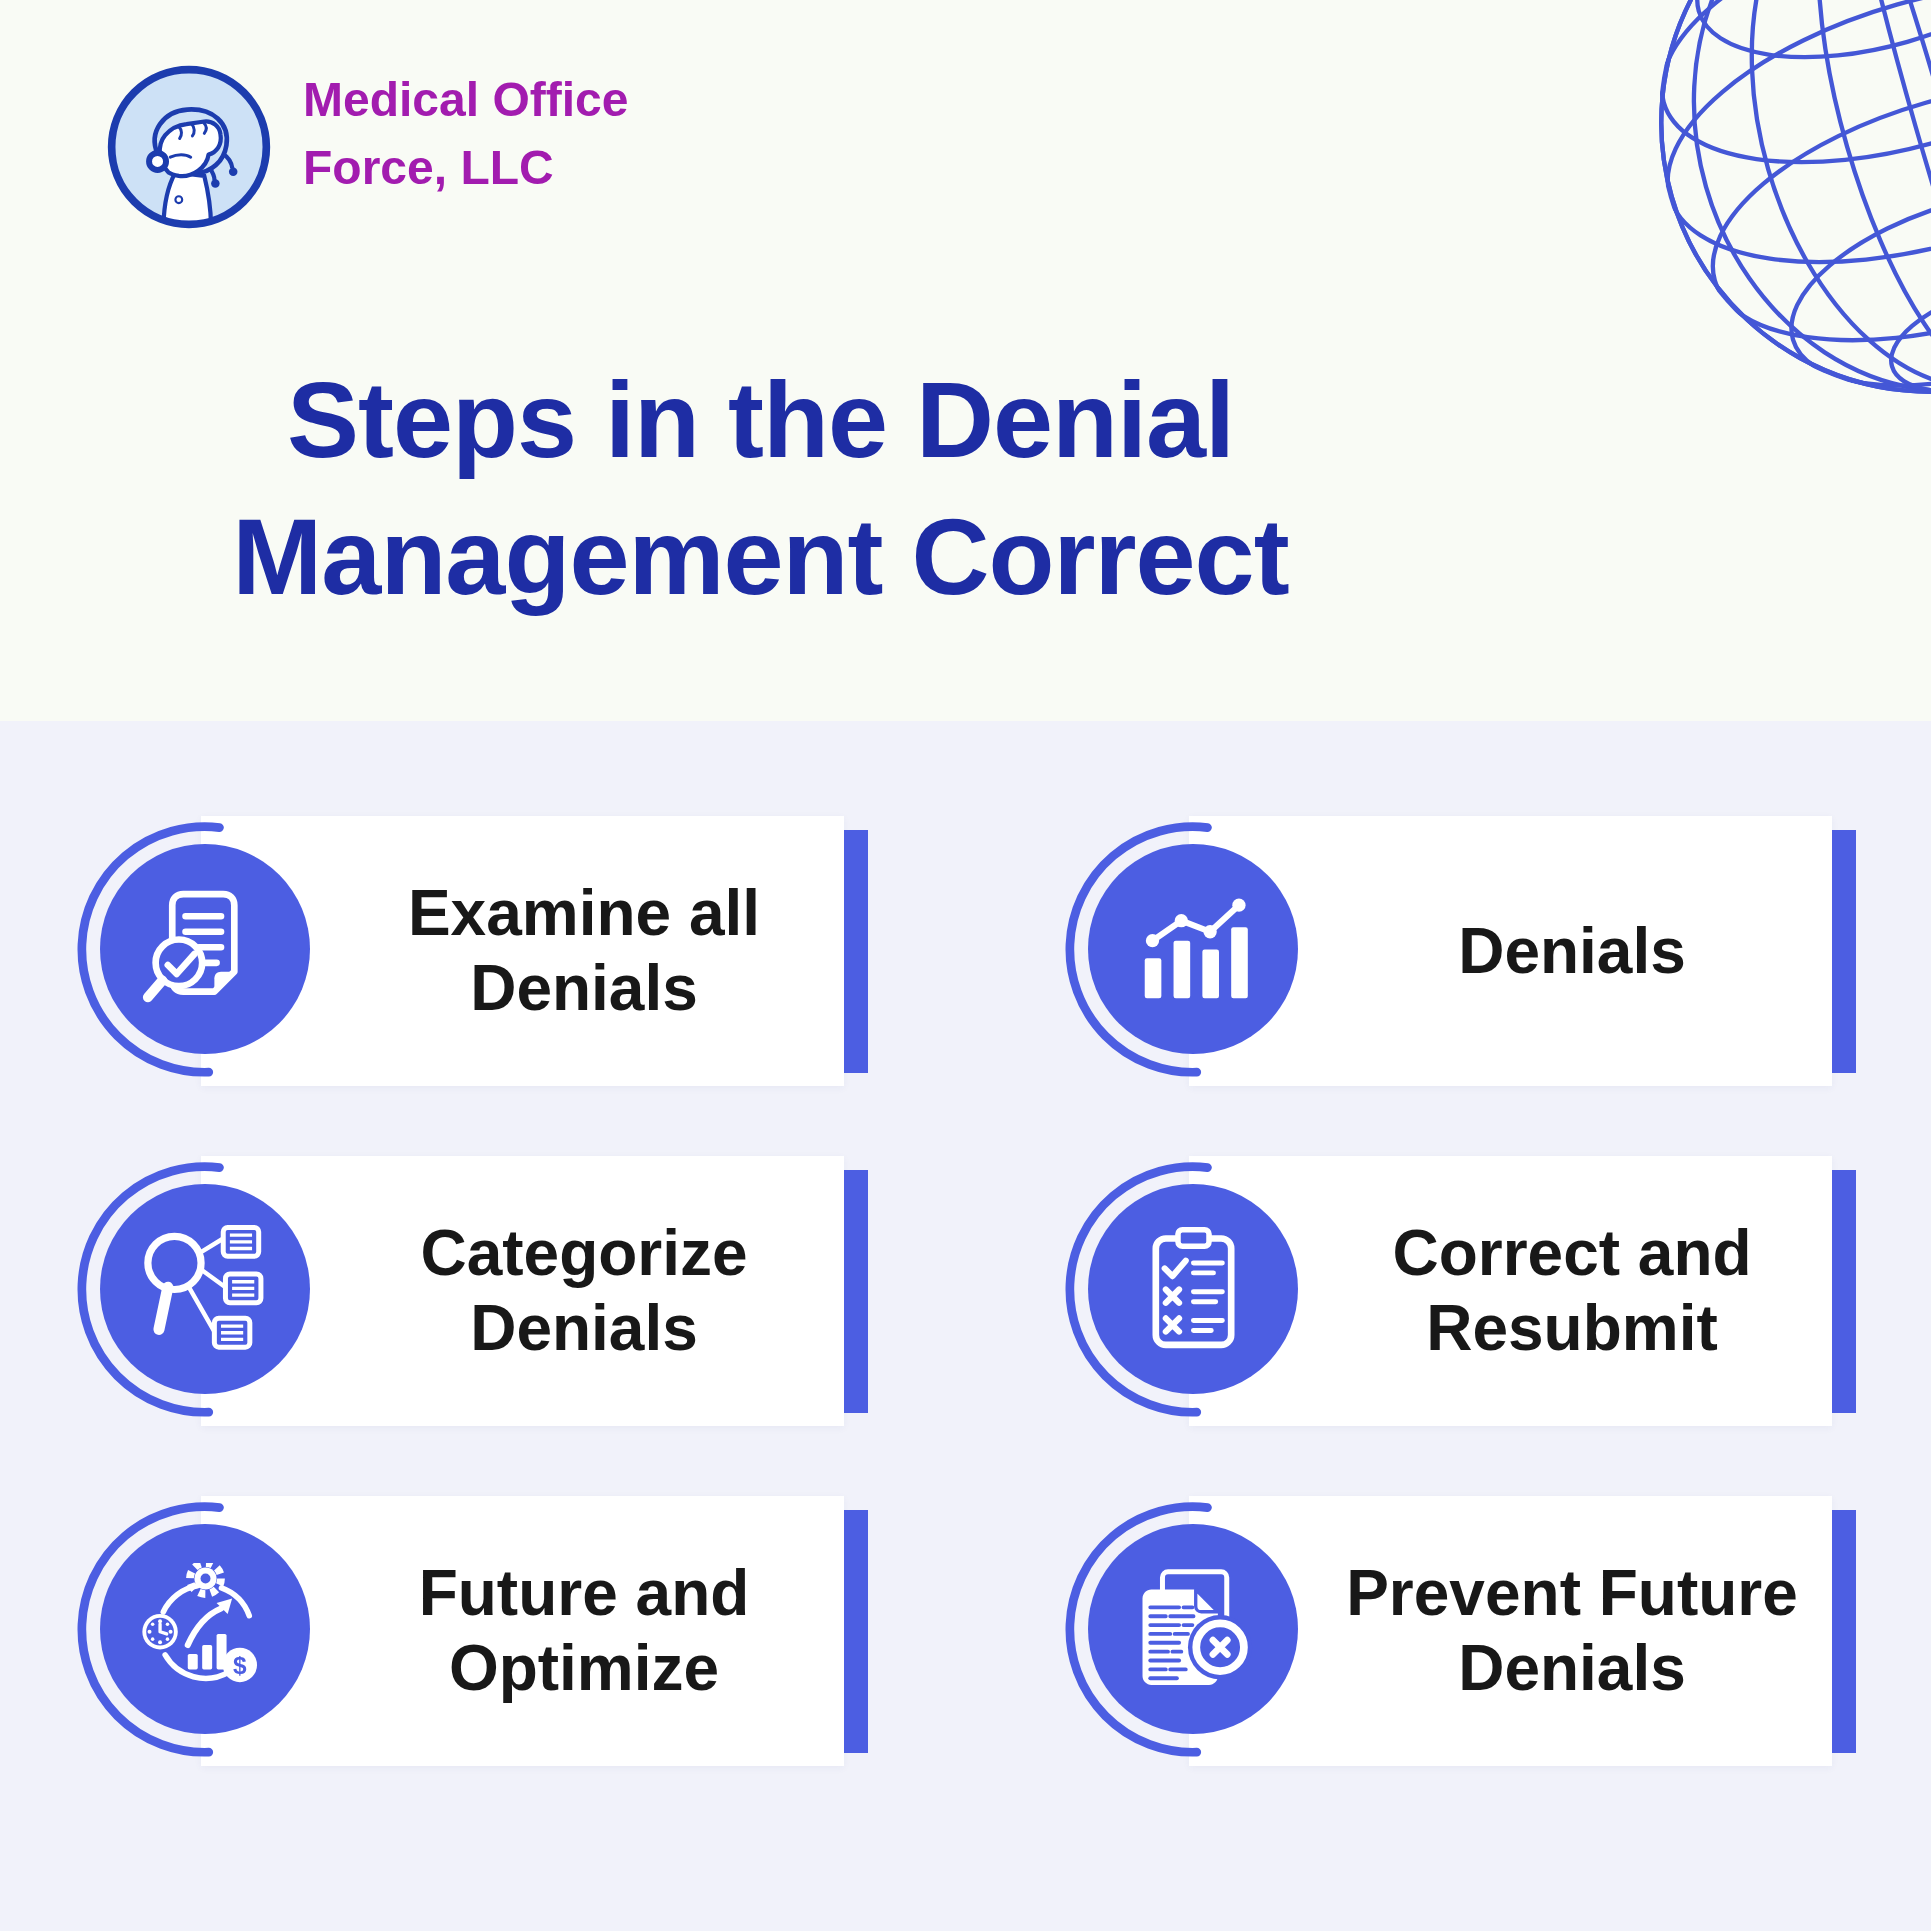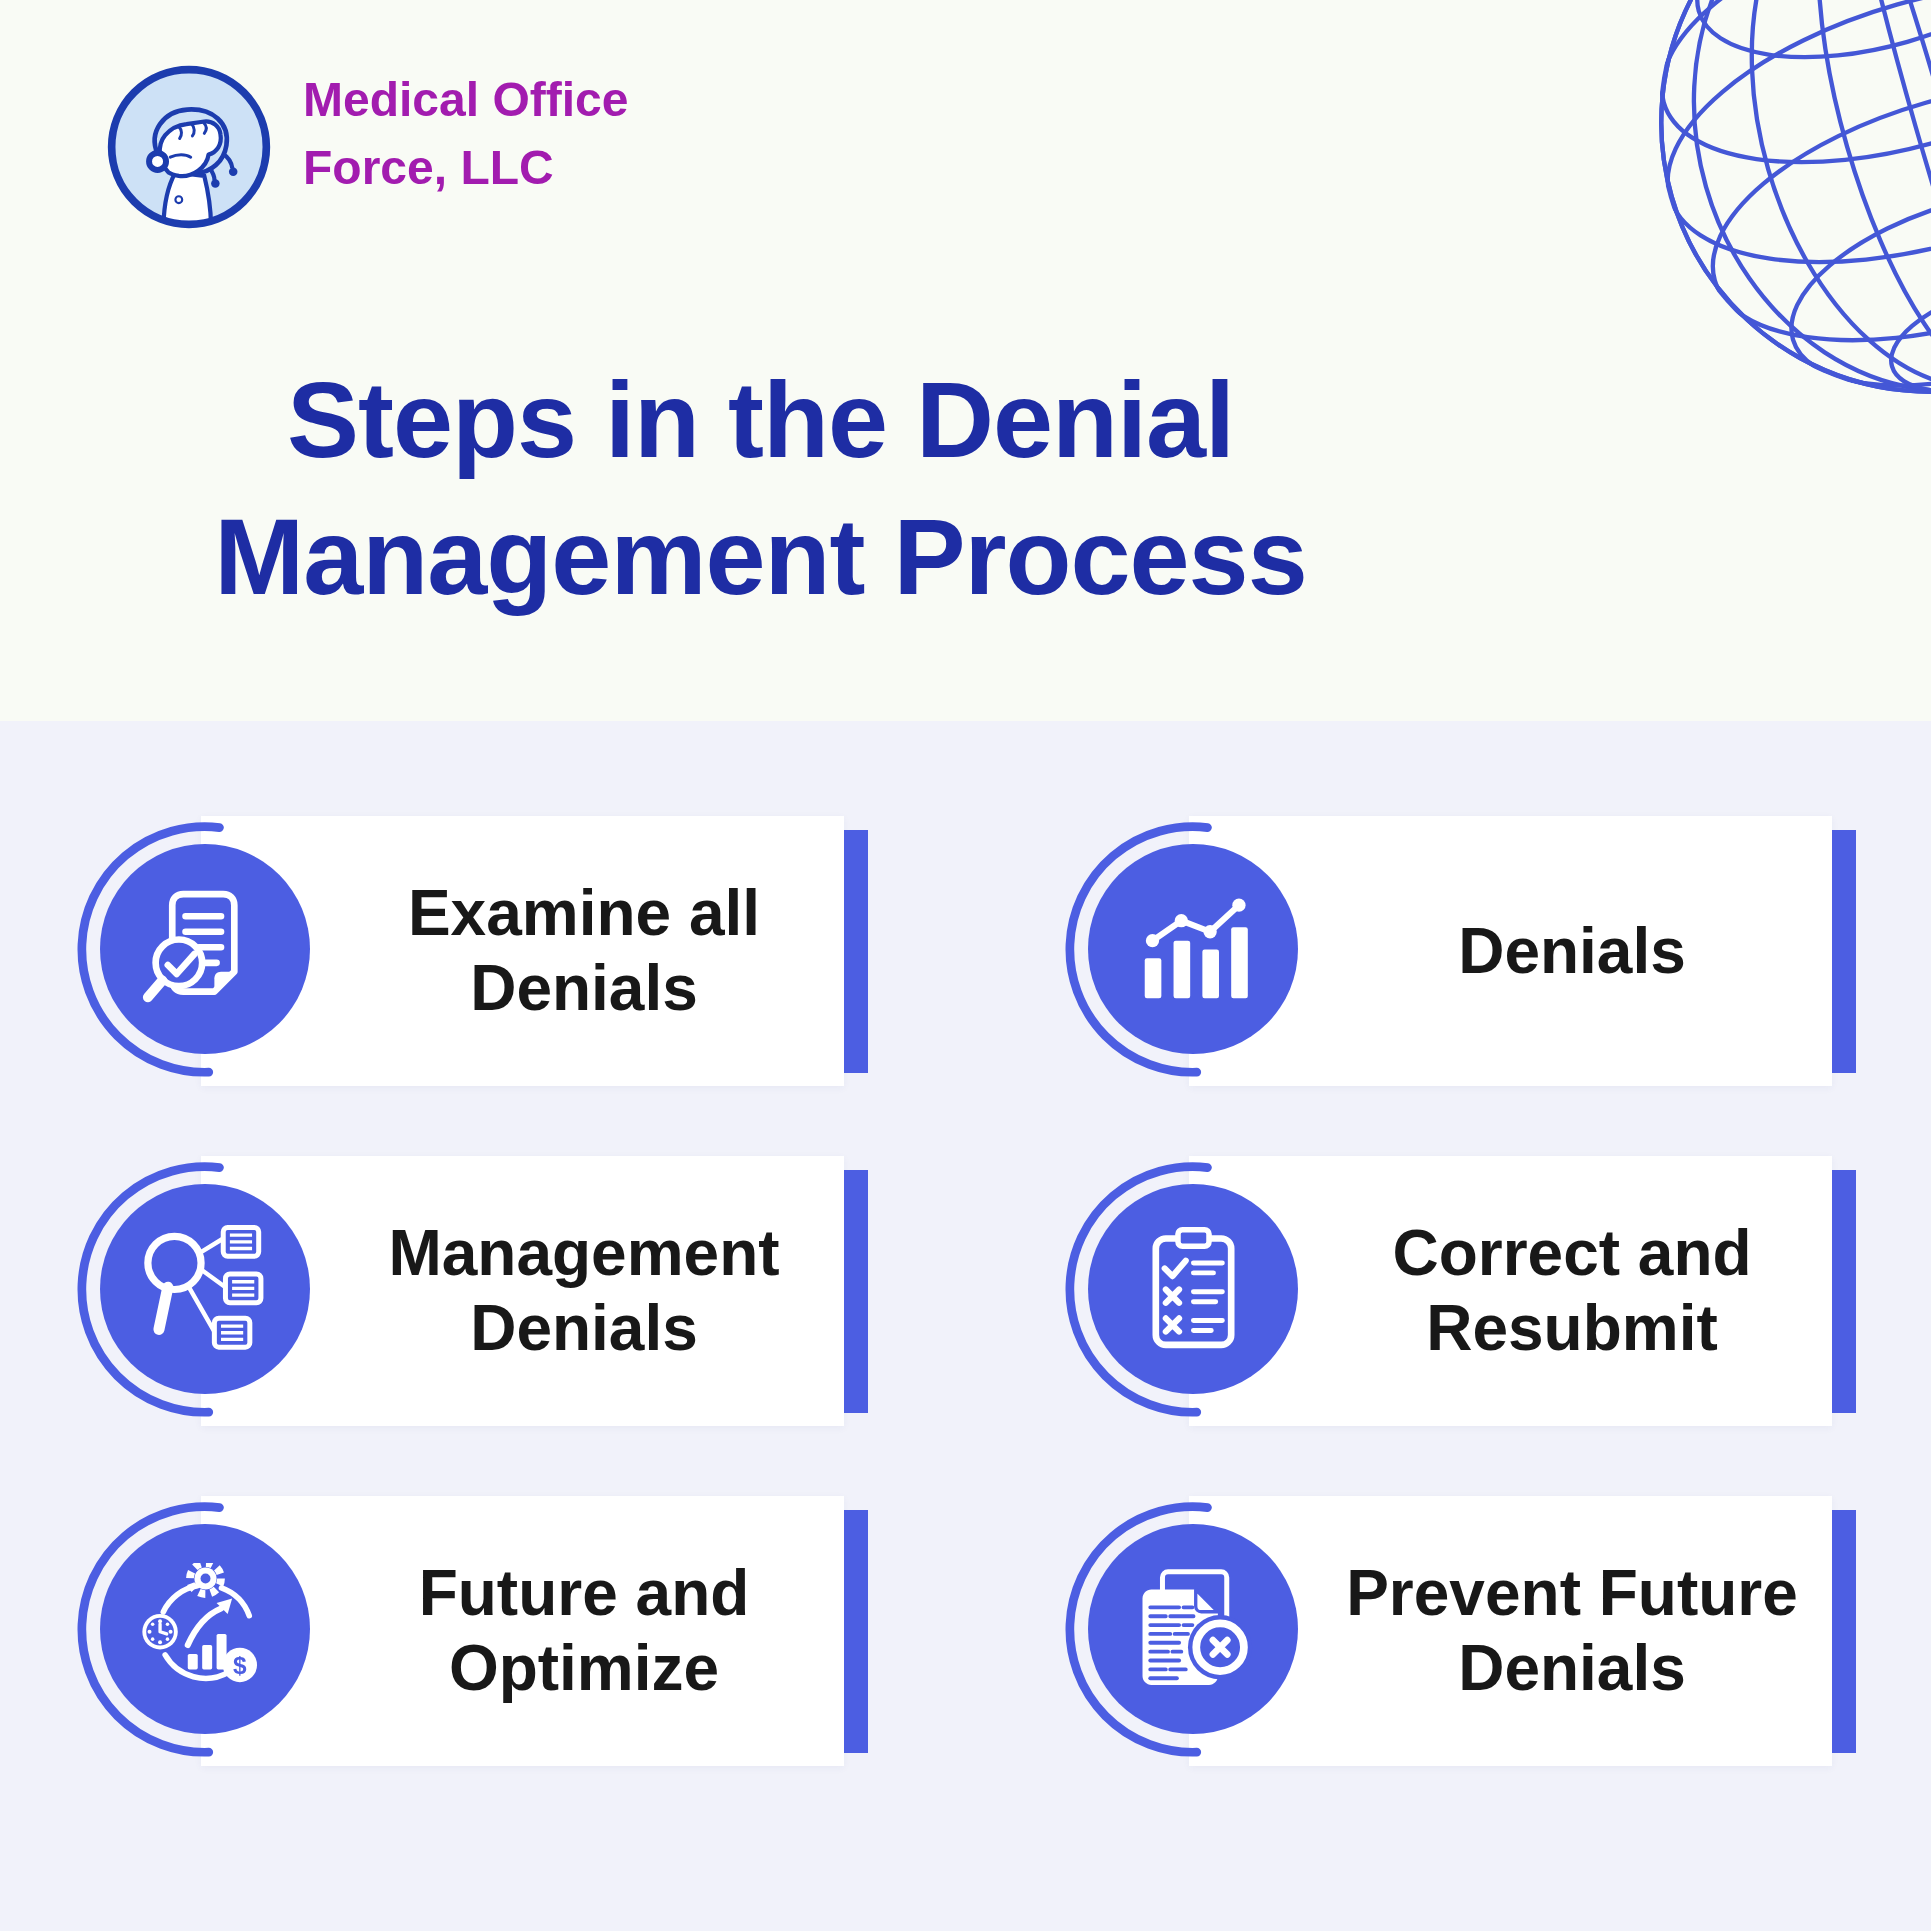--- a/index.html
+++ b/index.html
@@ -96,21 +96,21 @@
     </g>
     <circle cx="100" cy="100" r="91" fill="none" stroke="#1c3cae" stroke-width="9"></circle>
   </svg>
   <div class="logo-text">
     <div>Medical Office</div>
     <div>Force, LLC</div>
   </div>
 
   <div class="title">
     <div>Steps in the Denial</div>
-    <div>Management Process</div>
+    <div>Management Correct</div>
   </div>
 
   <div class="card pos-0">
     <svg class="ring" viewBox="0 0 272 272">
       <path d="M151.5,9.9 A127,127 0 1 0 140.4,262.9" fill="none" stroke="#4c5ee2" stroke-width="9" stroke-linecap="round"></path>
     </svg>
     <div class="circle">
       <svg class="icon-svg" viewBox="0 0 120 120">
         <path d="M40,10 h36 c6,0 10,4 10,10 v60 l-18,18 h-28 c-6,0 -10,-4 -10,-10 V20 c0,-6 4,-10 10,-10 z" fill="none" stroke="#fff" stroke-width="6" stroke-linejoin="round"></path>
         <path d="M86,80 L68,98 V86 c0,-3.5 2.5,-6 6,-6 z" fill="#fff"></path>
@@ -163,21 +163,21 @@
           <rect x="76" y="4" width="32" height="26" rx="4" stroke-width="4.5"></rect>
           <path d="M82,11 h20 M82,17 h20 M82,23 h20" stroke-width="3"></path>
           <rect x="78" y="46" width="32" height="26" rx="4" stroke-width="4.5"></rect>
           <path d="M84,53 h20 M84,59 h20 M84,65 h20" stroke-width="3"></path>
           <rect x="68" y="86" width="32" height="26" rx="4" stroke-width="4.5"></rect>
           <path d="M74,93 h20 M74,99 h20 M74,105 h20" stroke-width="3"></path>
         </g>
       </svg>
     </div>
     <div class="label">
-      <div>Management</div>
+      <div>Categorize</div>
       <div>Denials</div>
     </div>
     <div class="vbar"></div>
   </div>
 
   <div class="card pos-3">
     <svg class="ring" viewBox="0 0 272 272">
       <path d="M151.5,9.9 A127,127 0 1 0 140.4,262.9" fill="none" stroke="#4c5ee2" stroke-width="9" stroke-linecap="round"></path>
     </svg>
     <div class="circle">

